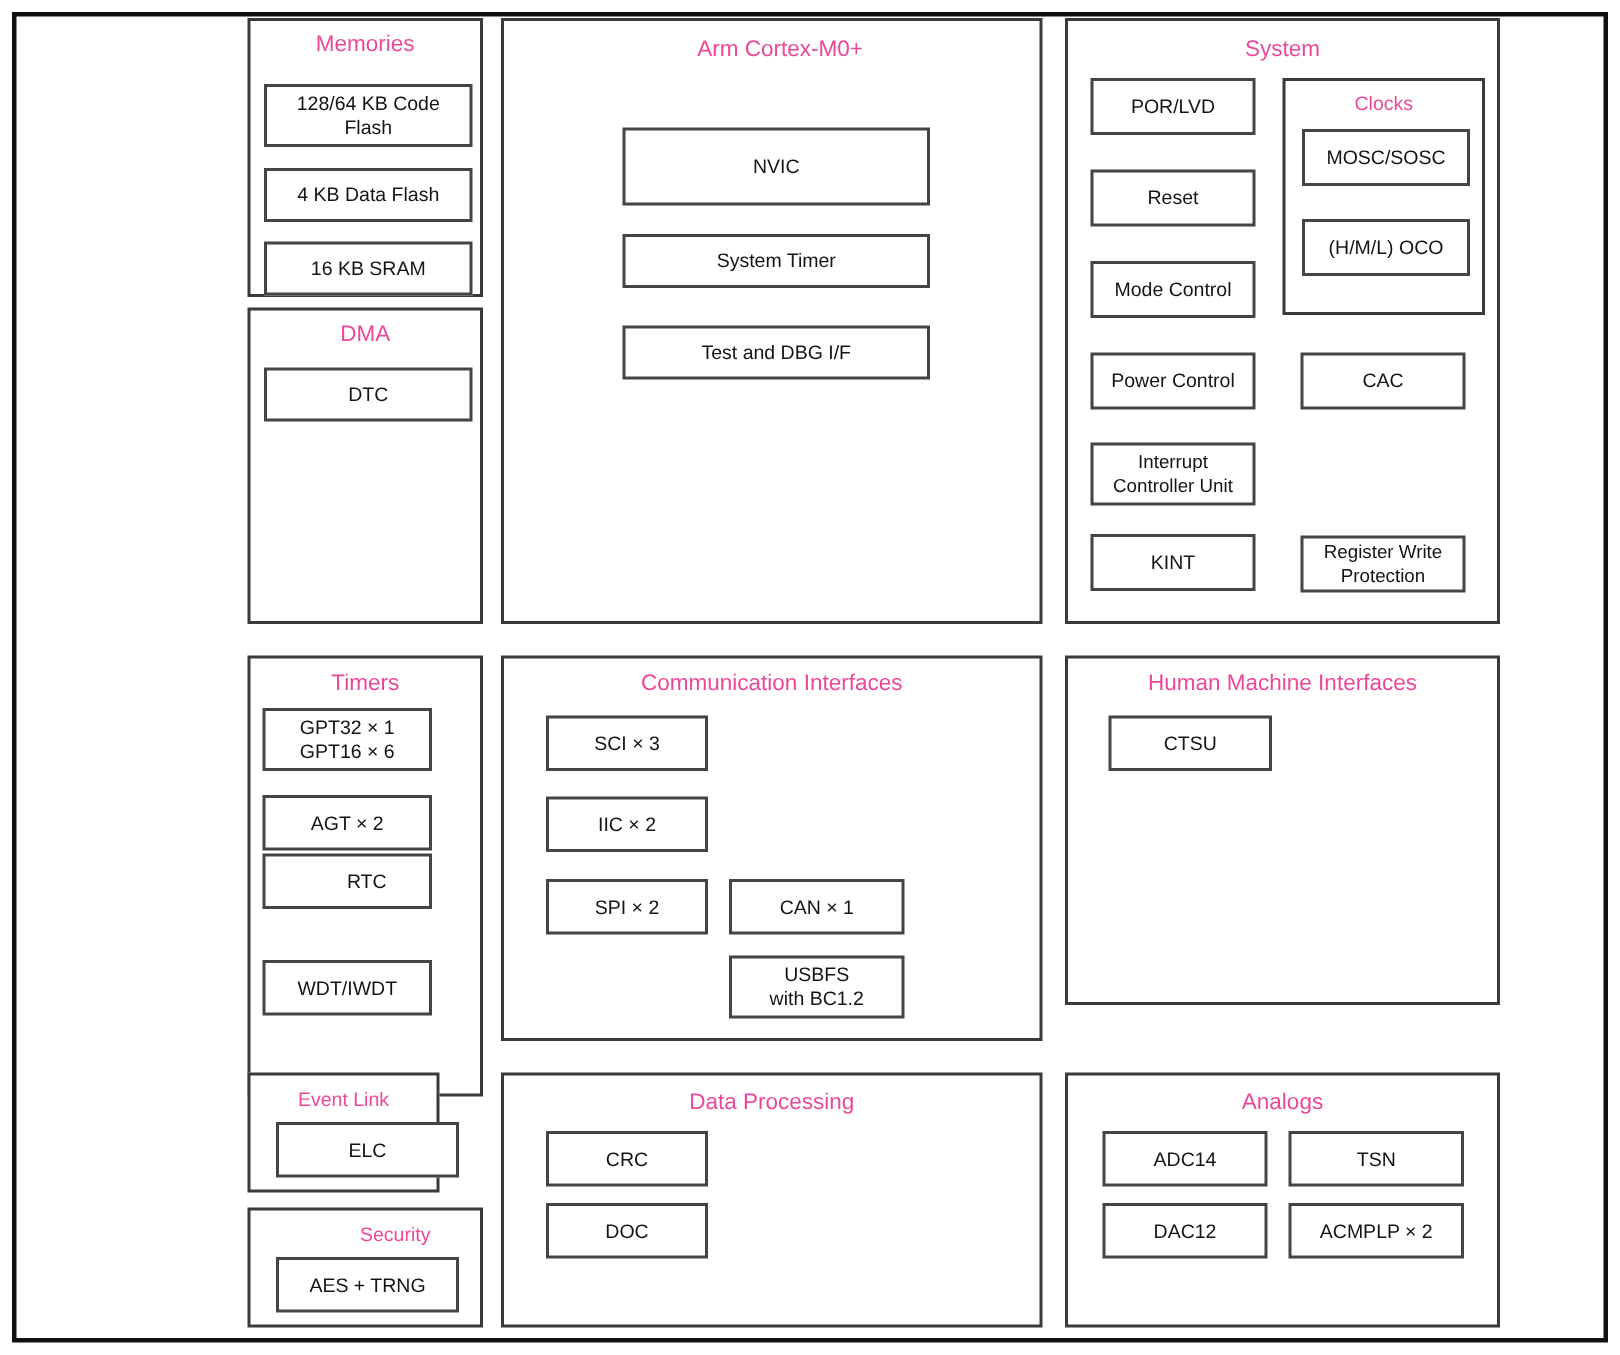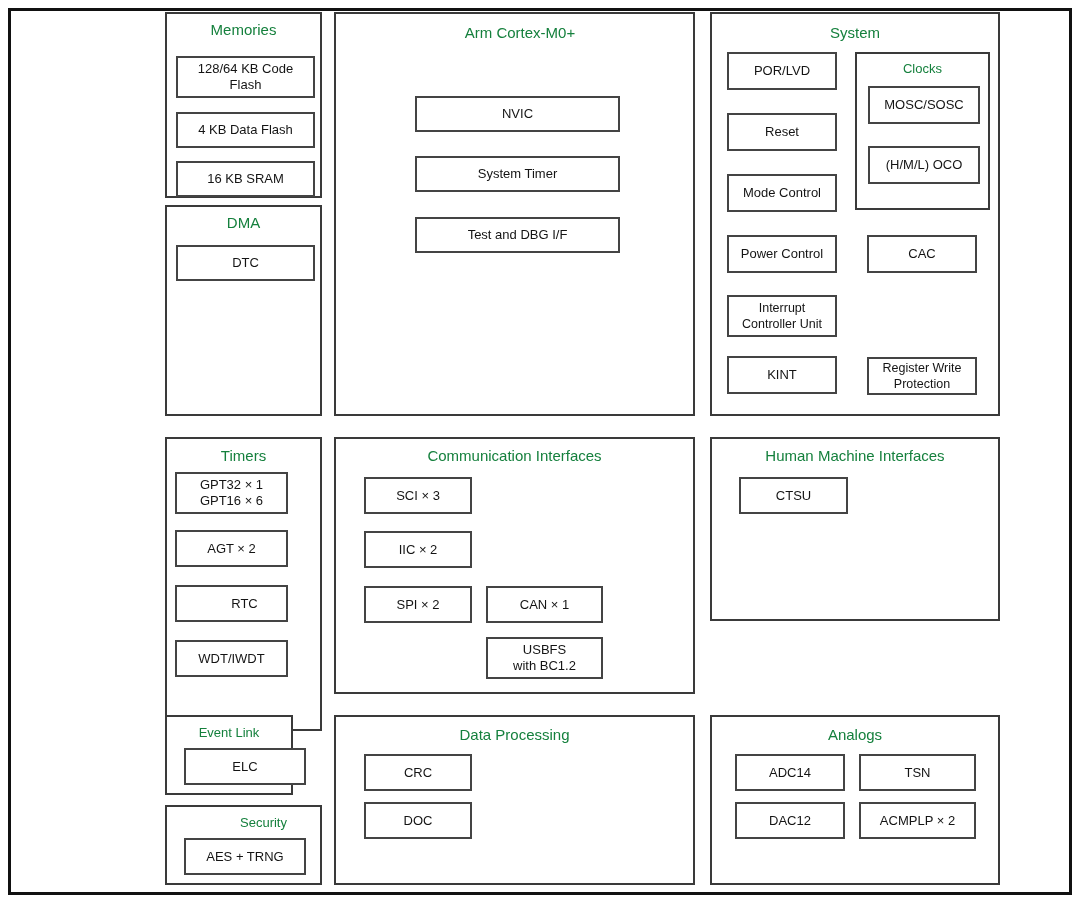--- a/index.html
+++ b/index.html
@@ -38,21 +38,21 @@
     border: 2px solid #3a3a3a;
     background: #ffffff;
   }
   .panel-title {
     position: absolute;
     left: 0;
     right: 0;
     text-align: center;
     font-size: 15px;
     line-height: 18px;
-    color: #15803d;
+    color: #ec4899;
     white-space: nowrap;
   }
   .panel-title.small {
     font-size: 13px;
   }
 
   
   .block {
     position: absolute;
     box-sizing: border-box;
@@ -92,21 +92,21 @@
     <div class="block" style="left:9px; top:147px; width:139px; height:36px;">16 KB SRAM</div>
   </div>
 
   <div class="panel" style="left:165px; top:205px; width:157px; height:211px;">
     <div class="panel-title" style="top:7px;">DMA</div>
     <div class="block" style="left:9px; top:38px; width:139px; height:36px;">DTC</div>
   </div>
 
   <div class="panel" style="left:334px; top:12px; width:361px; height:404px;">
     <div class="panel-title" style="top:10px;margin-left:11px;">Arm Cortex-M0+</div>
-    <div class="block" style="left:79px; top:82px; width:205px; height:36px;">NVIC</div>
+    <div class="block" style="left:79px; top:71px; width:205px; height:52px;">NVIC</div>
     <div class="block" style="left:79px; top:142px; width:205px; height:36px;">System Timer</div>
     <div class="block" style="left:79px; top:203px; width:205px; height:36px;">Test and DBG I/F</div>
   </div>
 
   <div class="panel" style="left:710px; top:12px; width:290px; height:404px;">
     <div class="panel-title" style="top:10px;">System</div>
 
     <div class="block" style="left:15px; top:38px; width:110px; height:38px;">POR/LVD</div>
     <div class="block" style="left:15px; top:99px; width:110px; height:38px;">Reset</div>
     <div class="block" style="left:15px; top:160px; width:110px; height:38px;">Mode Control</div>
@@ -124,35 +124,35 @@
     <div class="block" style="left:155px; top:221px; width:110px; height:38px;">CAC</div>
     <div class="block sm" style="left:155px; top:343px; width:110px; height:38px;">Register Write
 Protection</div>
   </div>
 
   <div class="panel" style="left:165px; top:437px; width:157px; height:294px;">
     <div class="panel-title" style="top:8px;">Timers</div>
     <div class="block" style="left:8px; top:33px; width:113px; height:42px;">GPT32 × 1
 GPT16 × 6</div>
     <div class="block" style="left:8px; top:91px; width:113px; height:37px;">AGT × 2</div>
-    <div class="block" style="left:8px; top:146px; width:113px; height:37px;padding-left:28px;">RTC</div>
+    <div class="block" style="left:8px; top:130px; width:113px; height:37px;padding-left:28px;">RTC</div>
     <div class="block" style="left:8px; top:201px; width:113px; height:37px;">WDT/IWDT</div>
   </div>
 
   <div class="panel" style="left:334px; top:437px; width:361px; height:257px;">
     <div class="panel-title" style="top:8px;">Communication Interfaces</div>
     <div class="block" style="left:28px; top:38px; width:108px; height:37px;">SCI × 3</div>
     <div class="block" style="left:28px; top:92px; width:108px; height:37px;">IIC × 2</div>
     <div class="block" style="left:28px; top:147px; width:108px; height:37px;">SPI × 2</div>
     <div class="block" style="left:150px; top:147px; width:117px; height:37px;">CAN × 1</div>
     <div class="block" style="left:150px; top:198px; width:117px; height:42px;">USBFS
 with BC1.2</div>
   </div>
 
-  <div class="panel" style="left:710px; top:437px; width:290px; height:184px;">
+  <div class="panel" style="left:710px; top:437px; width:290px; height:233px;">
     <div class="panel-title" style="top:8px;">Human Machine Interfaces</div>
     <div class="block" style="left:27px; top:38px; width:109px; height:37px;">CTSU</div>
   </div>
 
   <div class="panel" style="left:165px; top:715px; width:128px; height:80px;">
     <div class="panel-title small" style="top:7px;">Event Link</div>
     <div class="block" style="left:17px; top:31px; width:122px; height:37px;">ELC</div>
   </div>
 
   <div class="panel" style="left:165px; top:805px; width:157px; height:80px;">

